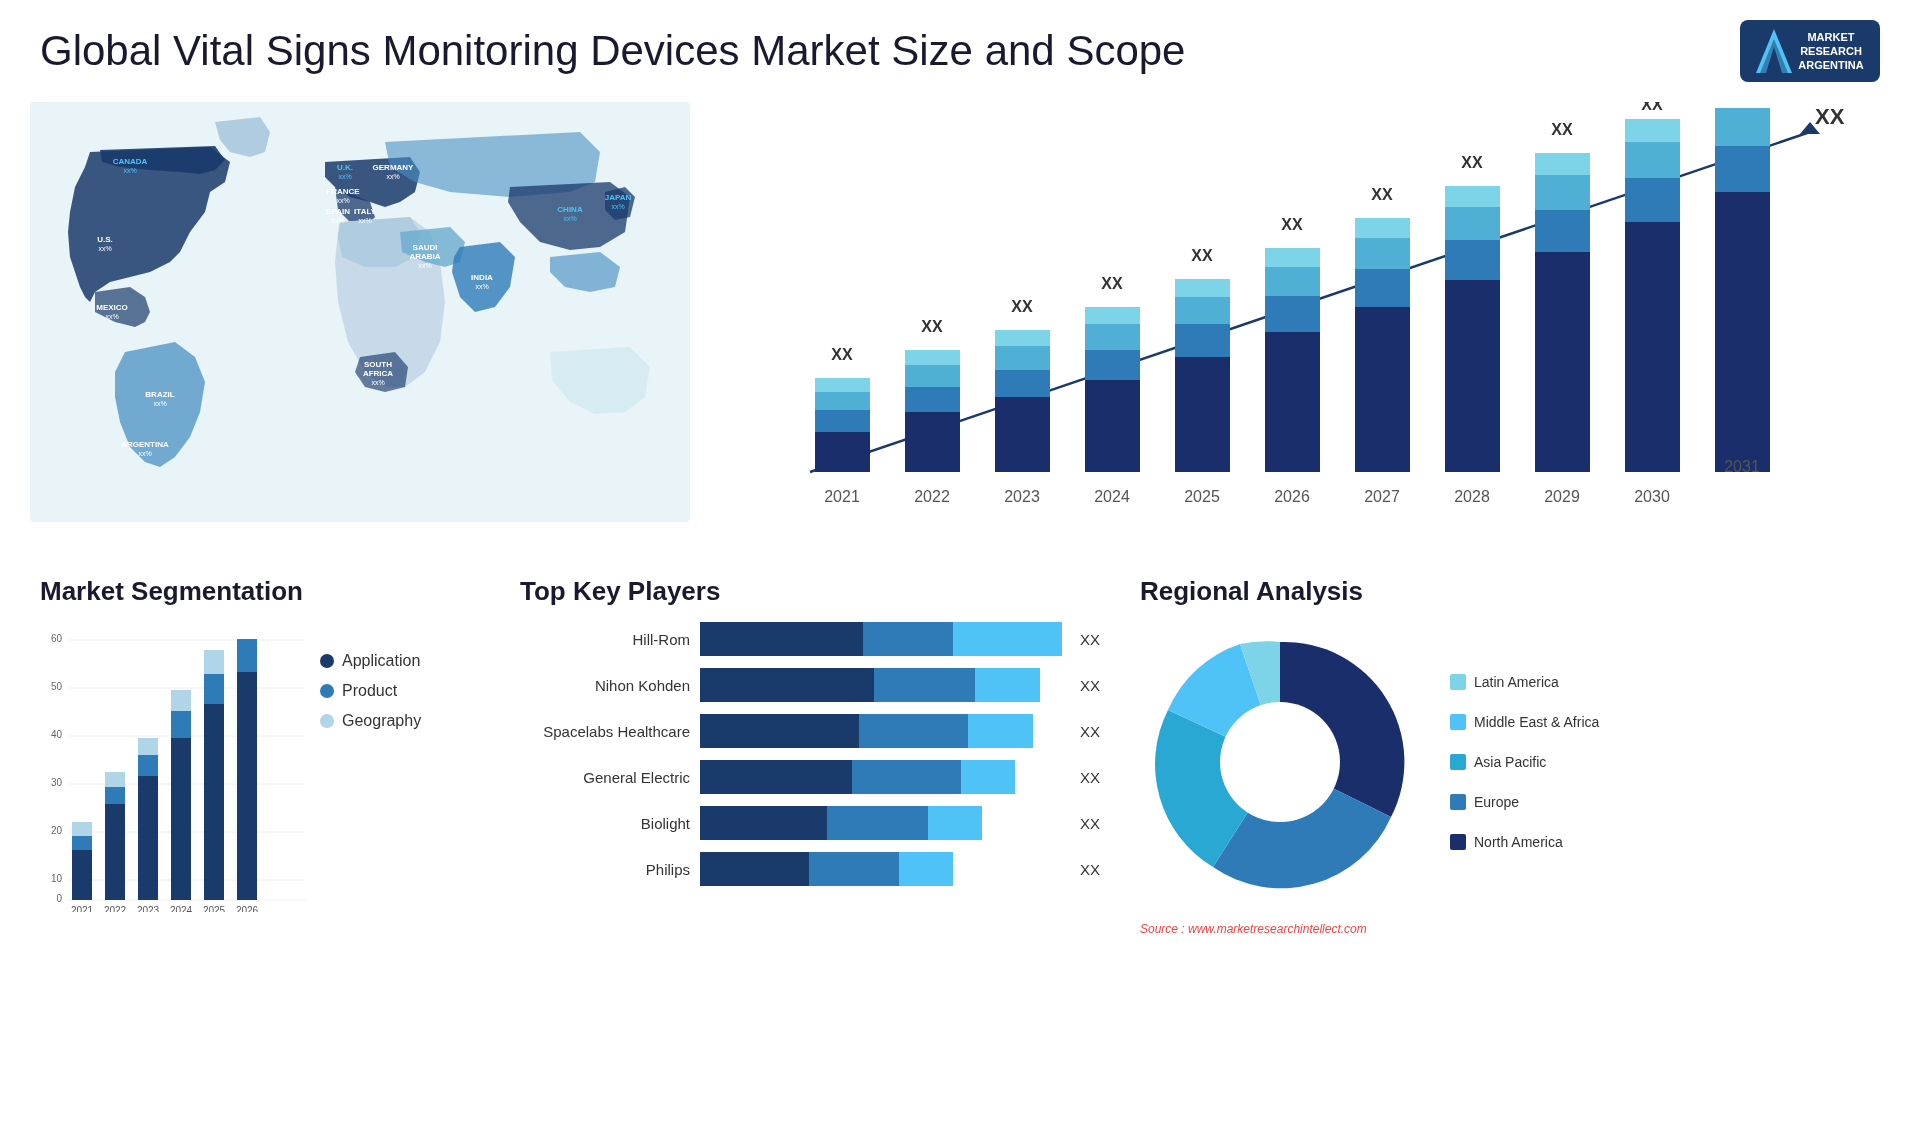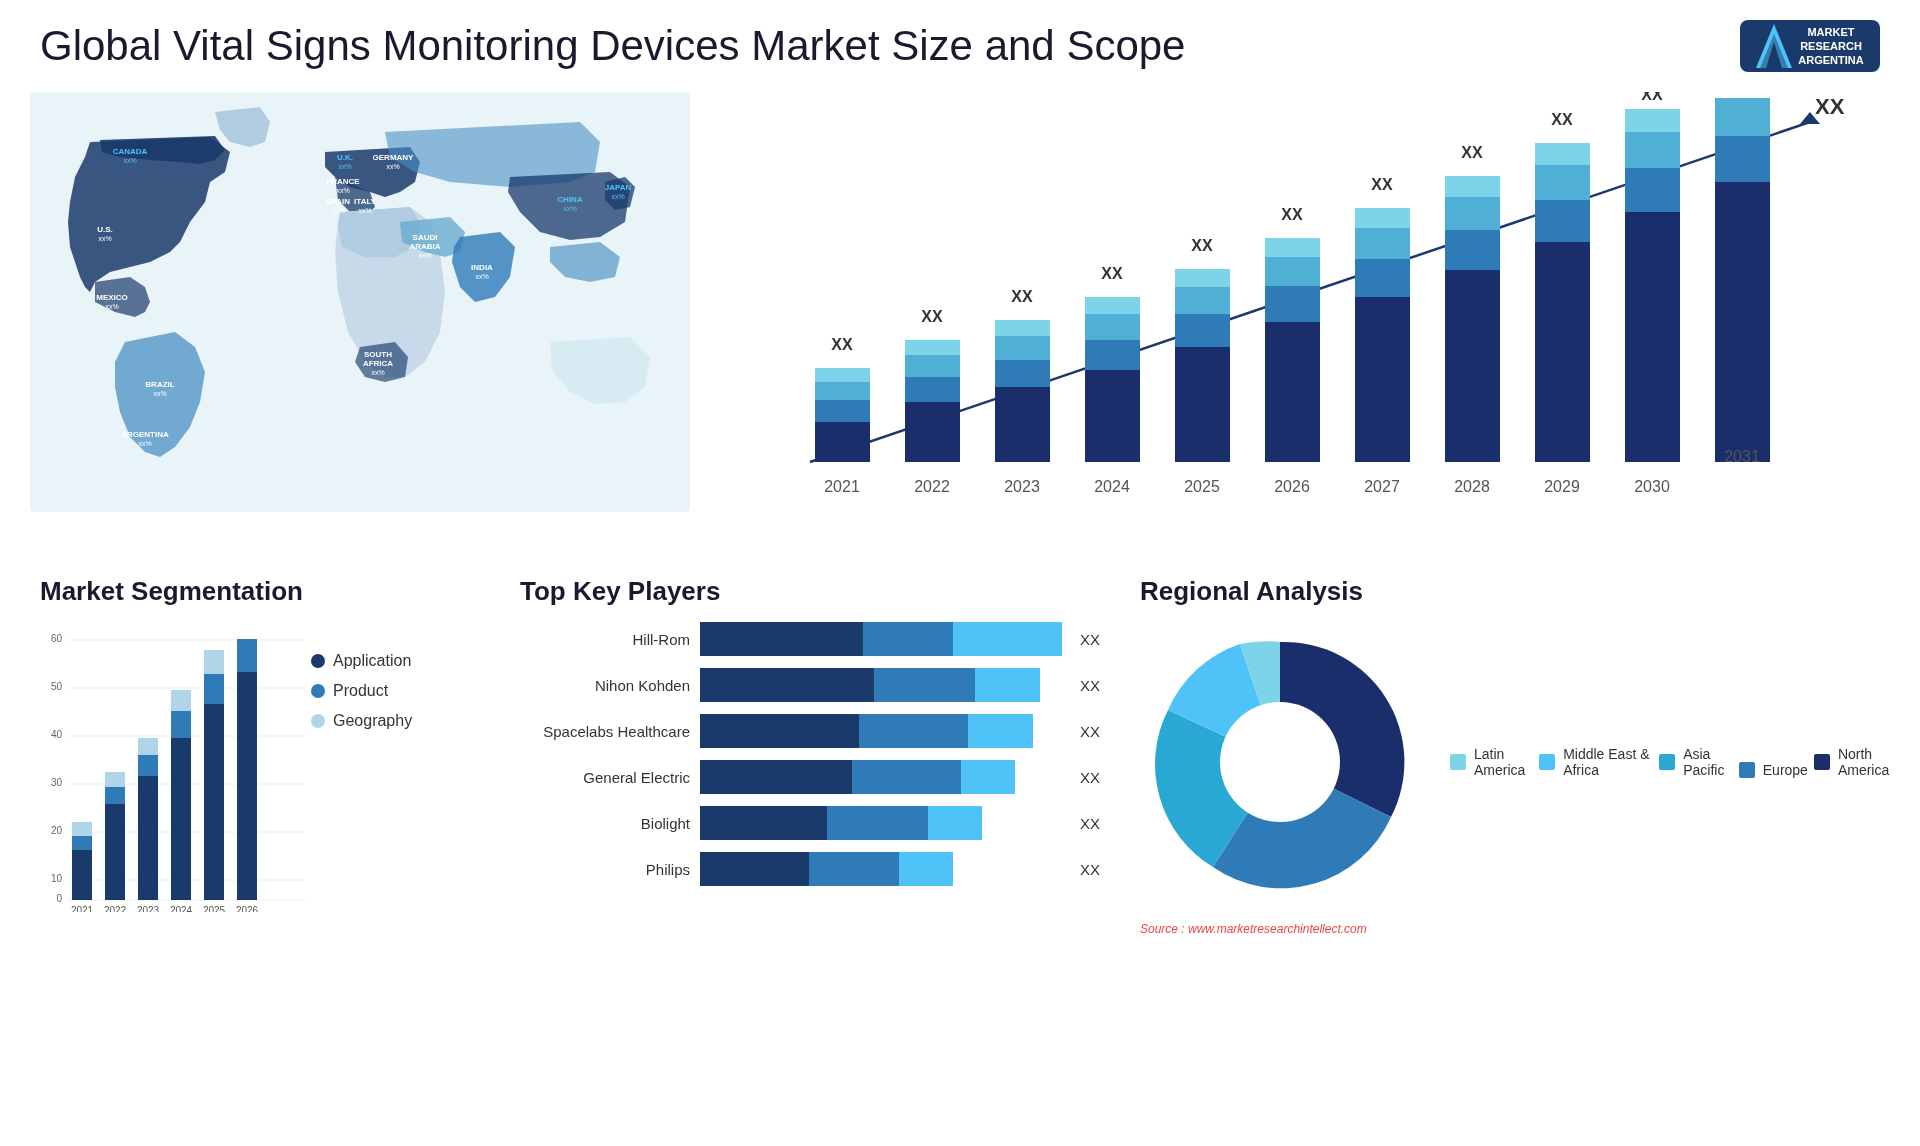--- a/index.html
+++ b/index.html
@@ -19,21 +19,21 @@
       align-items: center;
       padding: 20px 40px 10px 40px;
     }
     .title {
       font-size: 42px;
       font-weight: 400;
       color: #1a1a2e;
     }
     .logo-box {
       width: 140px;
-      height: 52px;
+      height: 62px;
       background: #1a3a6b;
       border-radius: 8px;
       display: flex;
       align-items: center;
       justify-content: center;
       padding: 8px;
     }
     .logo-text {
       color: white;
       font-size: 11px;
@@ -89,21 +89,21 @@
     .bar-chart-container {
       width: 100%;
       height: 420px;
       position: relative;
     }
 
     
     .seg-chart-container {
       display: flex;
       align-items: flex-start;
-      gap: 11px;
+      gap: 20px;
     }
     .seg-chart-area {
       width: 260px;
       height: 280px;
     }
     .seg-legend {
       display: flex;
       flex-direction: column;
       gap: 12px;
       padding-top: 30px;
@@ -170,22 +170,22 @@
       align-items: center;
       gap: 30px;
     }
     .donut-svg-area {
       width: 280px;
       height: 280px;
       flex-shrink: 0;
     }
     .regional-legend {
       display: flex;
-      gap: 6px;
-      align-items: flex-end;
+      flex-direction: column;
+      gap: 24px;
     }
     .reg-legend-item {
       display: flex;
       align-items: center;
       gap: 8px;
       font-size: 14px;
       color: #333;
     }
     .reg-legend-color {
       width: 16px;

